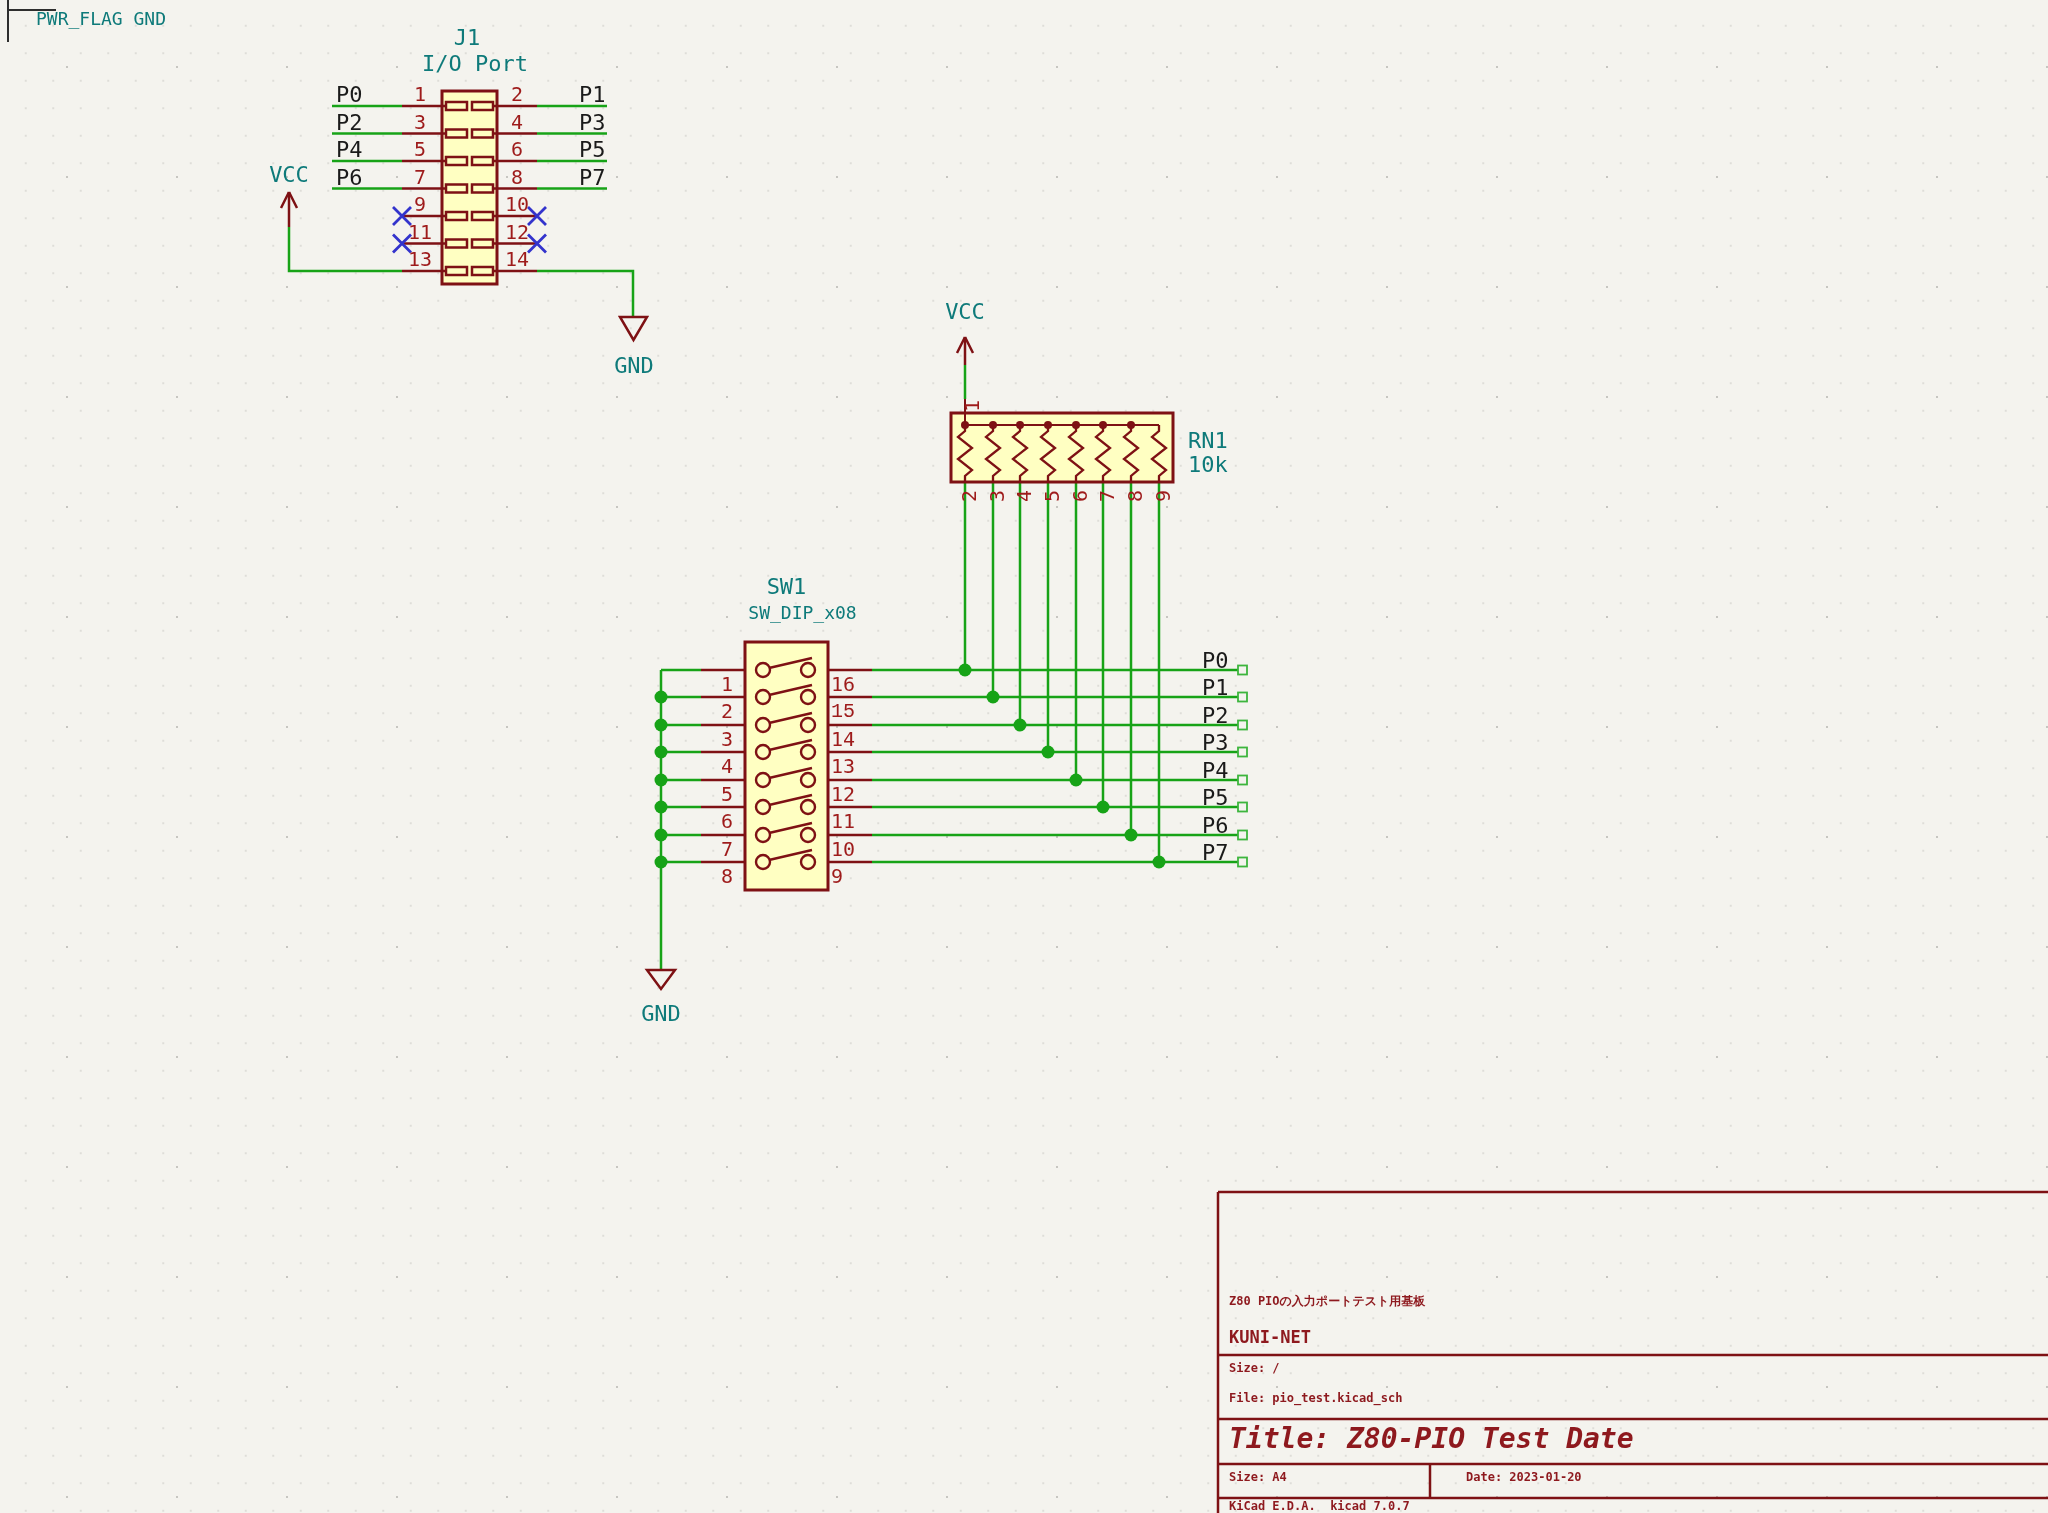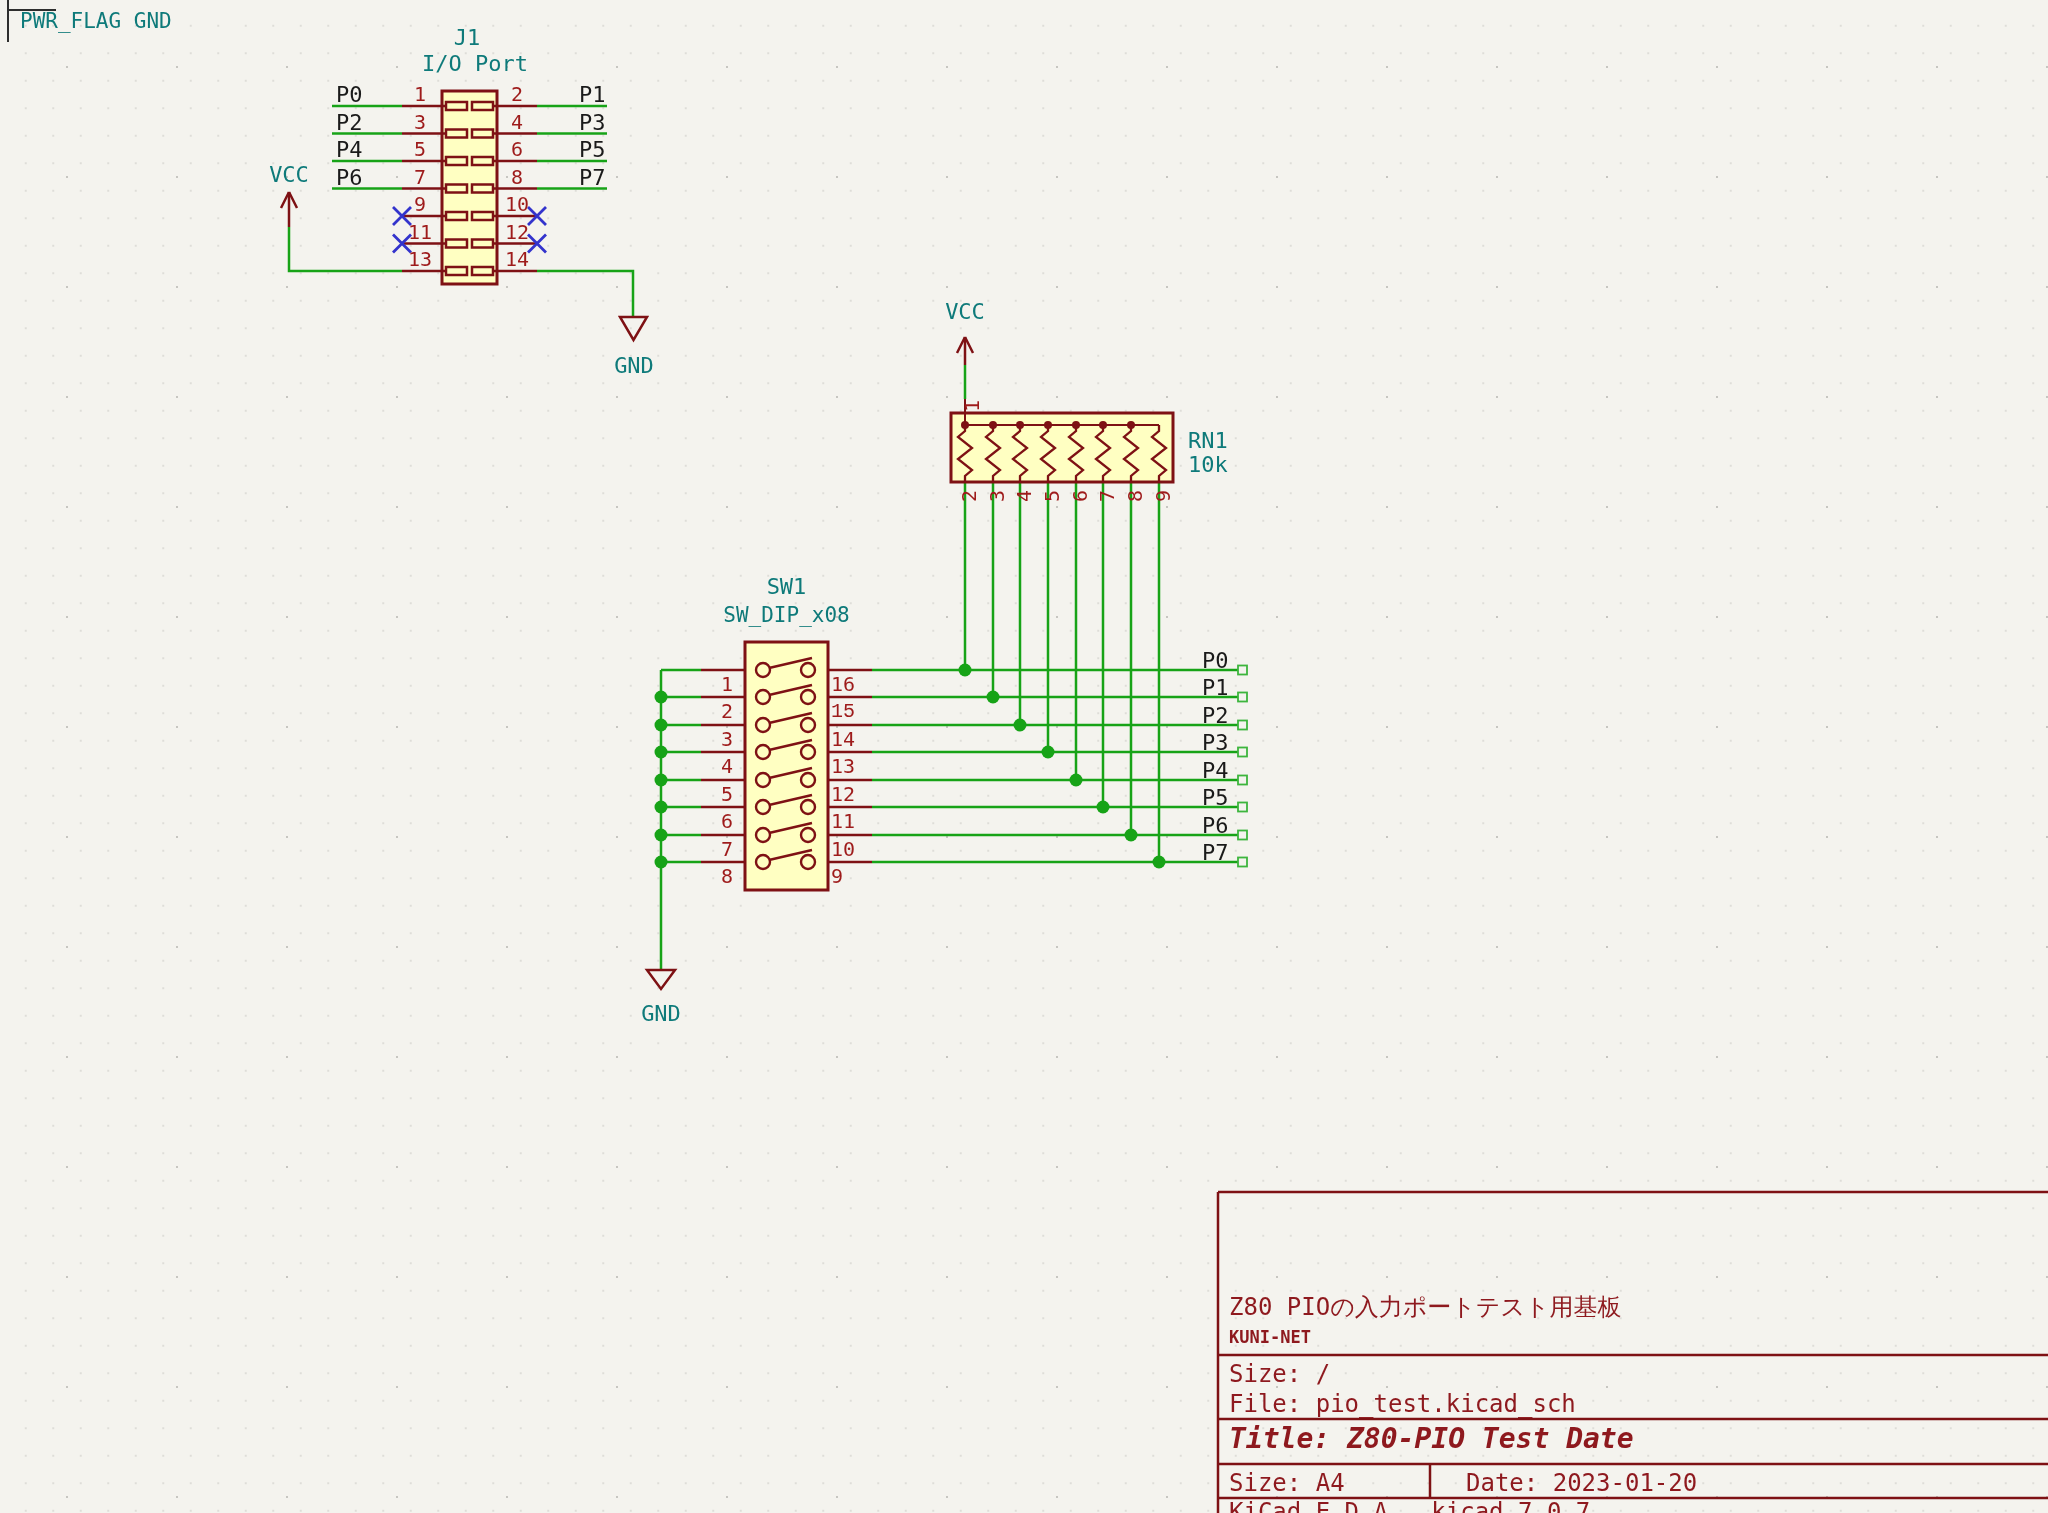--- a/index.html
+++ b/index.html
@@ -9,26 +9,26 @@
     background-image:
       radial-gradient(circle, #C7C6C1 1.3px, rgba(0,0,0,0) 1.4px),
       radial-gradient(circle, #DEDDD8 1px, rgba(0,0,0,0) 1.1px);
     background-size:110px 110px, 27.5px 27.5px;
     background-position:12px 12px, 12px 12px;
     font-family:"DejaVu Sans Mono", monospace;
   }
   #gfx{position:absolute;left:0;top:0;}
   .t{position:absolute; line-height:1.05; white-space:pre;}
   .teal{color:#0E7A7A; font-size:22px;}
-  .teal21{color:#0E7A7A; font-size:21px;}
+  .teal21{color:#0E7A7A; font-size:18px;margin-left:16px;}
   .pn{color:#9E1B1B; font-size:20px;}
   .net{color:#1A1A1A; font-size:22px;}
   .ctr{text-align:center;}
   .rot{transform:rotate(-90deg); transform-origin:center center; width:20px; height:20px; text-align:center;}
-  .tb{color:#8E191E; font-size:24px;}
+  .tb{color:#8E191E; font-size:12px;font-weight:bold;}
   .tb-bold{color:#8E191E; font-size:17px; font-weight:bold;}
   .tb-title{color:#8E191E; font-size:28px; font-weight:bold; font-style:italic;}
 </style>
 </head>
 <body>
 
 <div id="sheet">
 
 <svg id="gfx" width="2048" height="1513" viewBox="0 0 2048 1513">
 

